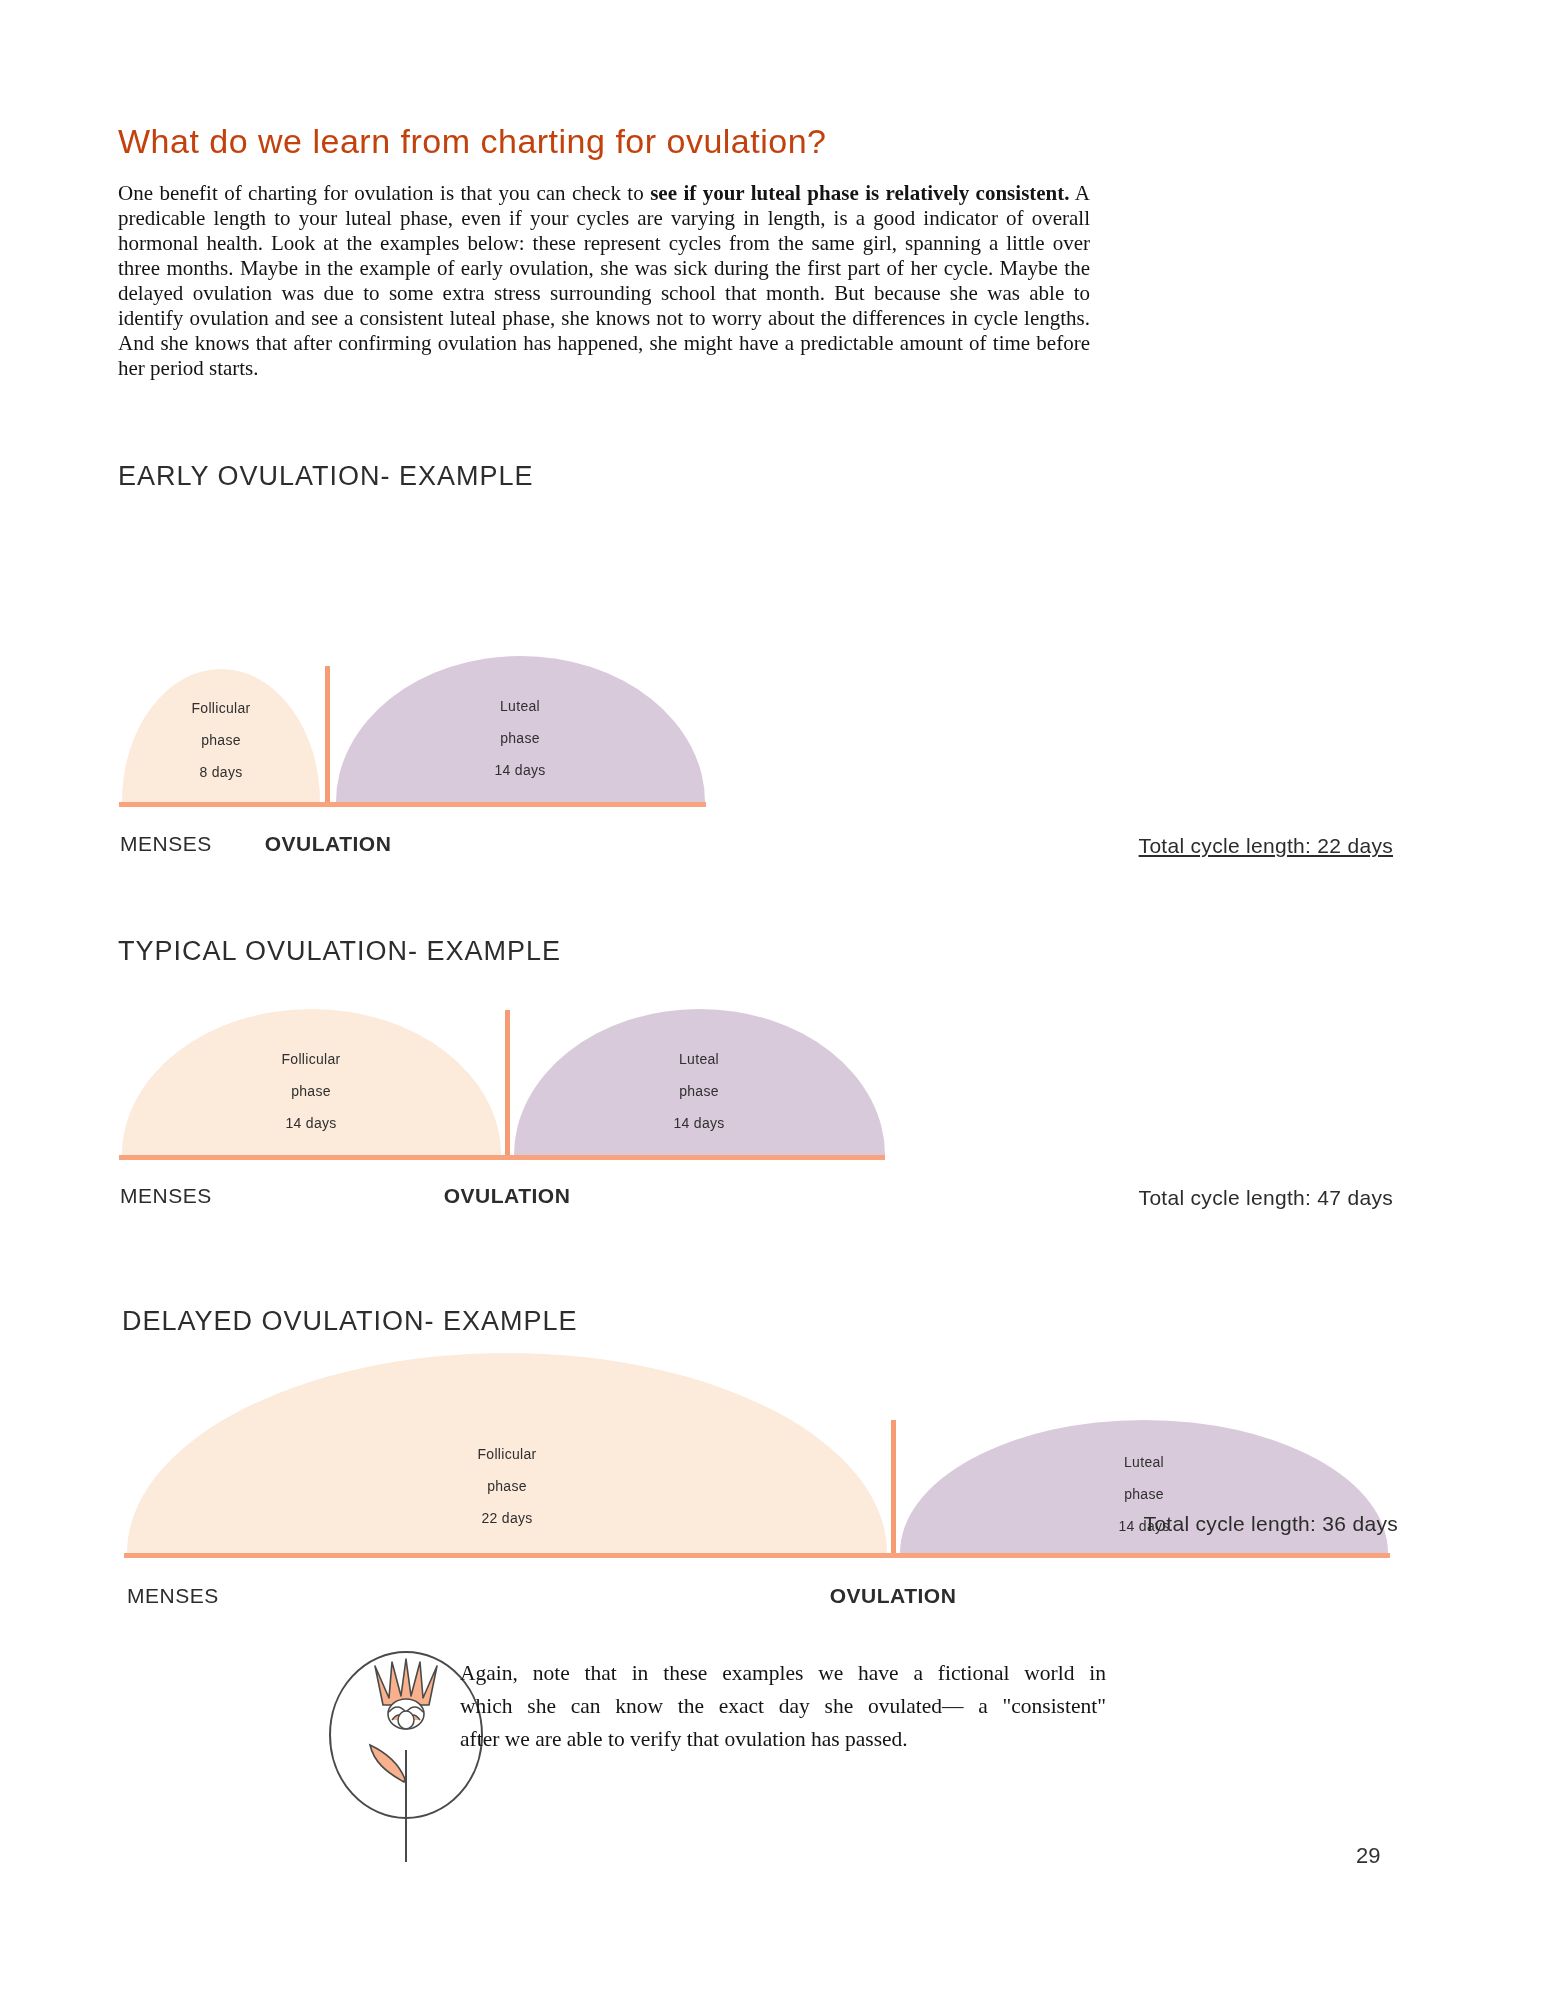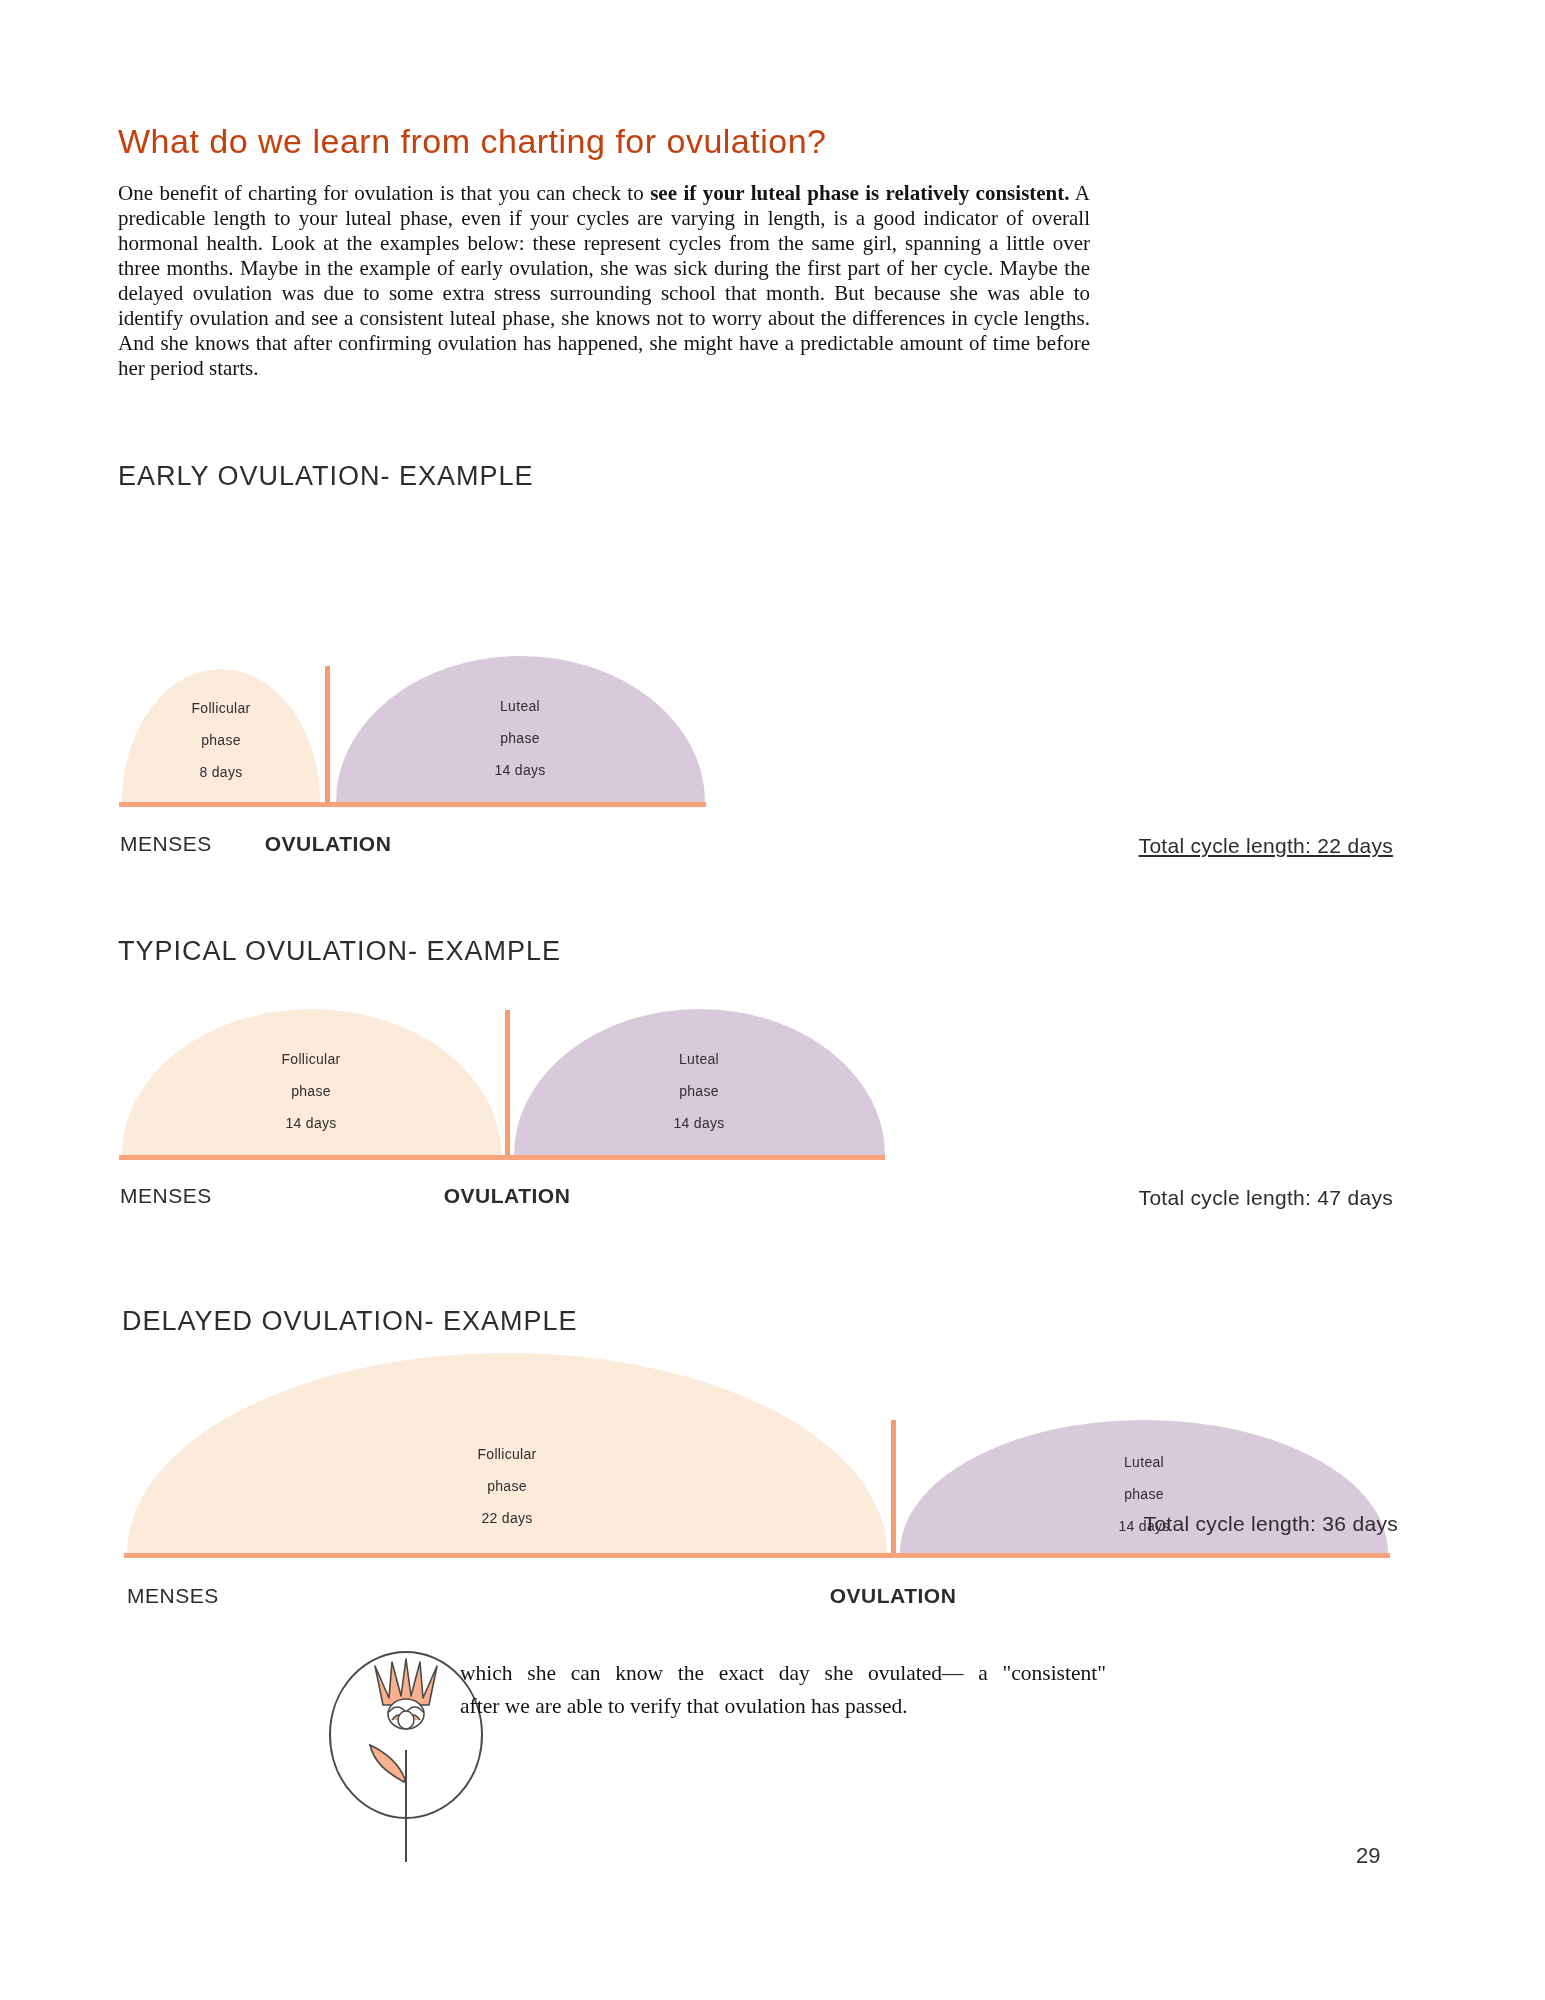--- a/index.html
+++ b/index.html
@@ -141,19 +141,20 @@
       <ellipse cx="80" cy="64" rx="18" ry="15" fill="#ffffff" stroke="#4a4a4a" stroke-width="1.6"></ellipse>
       <path d="M63 62 Q71 52 80 62 Q89 52 97 62" fill="none" stroke="#4a4a4a" stroke-width="1.4"></path>
       <path d="M66 70 Q73 60 80 70 Q87 60 94 70" fill="#f9b08c" stroke="#4a4a4a" stroke-width="1.4"></path>
       <ellipse cx="80" cy="70" rx="8" ry="9" fill="#ffffff" stroke="#4a4a4a" stroke-width="1.5"></ellipse>
 
       <path d="M78 132 C60 122, 48 112, 44 95 C61 103, 73 114, 79 129 Z" fill="#f9b08c" stroke="#4a4a4a" stroke-width="1.6"></path>
     </svg>
   </div>
 
   <div class="abs note-text">
+    <div class="note-line">Again, note that in these examples we have a fictional world in</div>
     <div class="note-line">which she can know the exact day she ovulated— a "consistent"</div>
     <div class="note-line">after we are able to verify that ovulation has passed.</div>
   </div>
 
   <div class="abs page-number">29</div>
 
 </div>
 
 </body></html>

